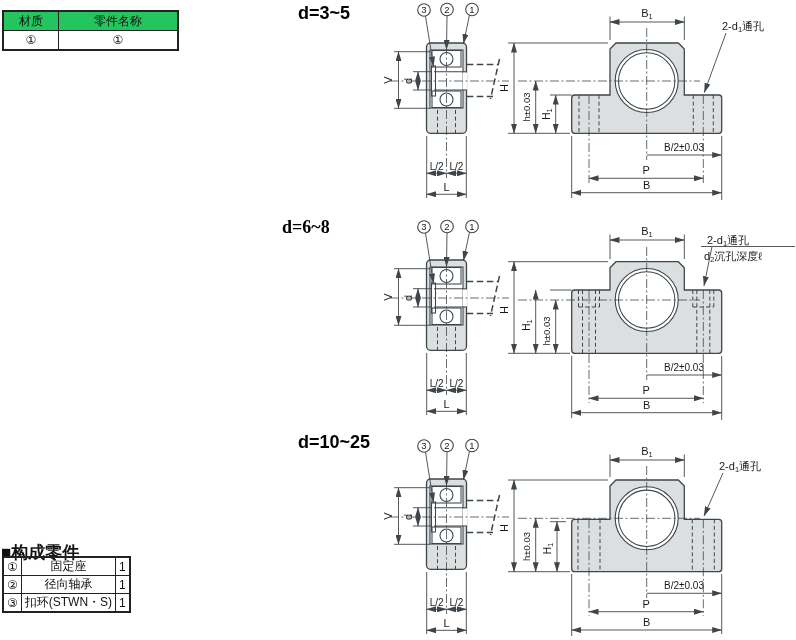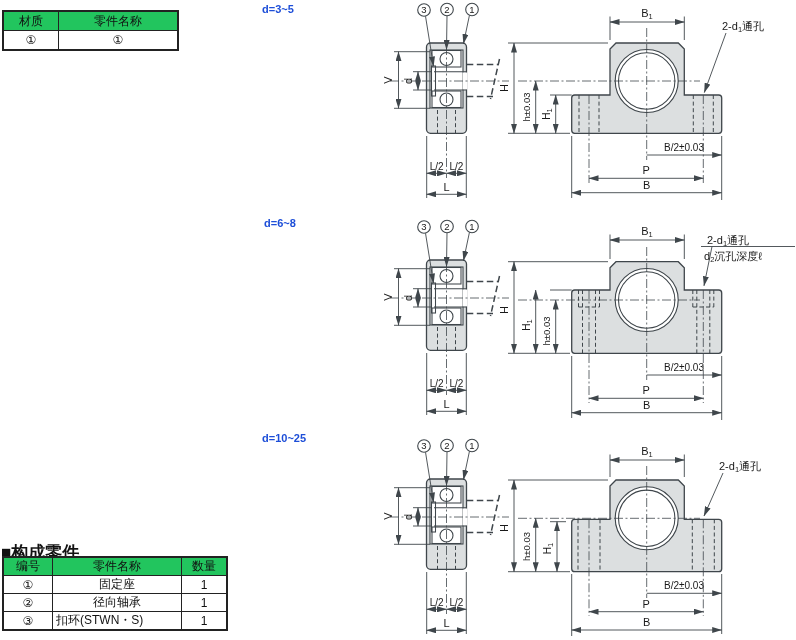--- a/index.html
+++ b/index.html
@@ -12,21 +12,21 @@
   .t10{font-size:10px;}
   .t95{font-size:9.5px;}
   .sub{font-size:7.5px;}
   .ln2{stroke:#3f464b;stroke-width:1.05;fill:none;}
   .fg{fill:#dcdfe0;stroke:#3f464b;stroke-width:1.3;}
   .fw{fill:#ffffff;stroke:#3f464b;stroke-width:1.1;}
   .dim{stroke:#3f464b;stroke-width:0.9;fill:none;}
   .hid{stroke:#3f464b;stroke-width:1;fill:none;stroke-dasharray:4 2.6;}
   .cl{stroke:#3f464b;stroke-width:0.8;fill:none;stroke-dasharray:9 2.5 2 2.5;}
   .ph{stroke:#3f464b;stroke-width:1.5;fill:none;stroke-dasharray:6.5 3.5;}
-  .sec-label{position:absolute;font-weight:bold;font-size:11px;color:#1d4ed8;}
+  .sec-label{position:absolute;font-weight:bold;font-size:18px;color:#000000;margin-left:36px;}
   .mtab{position:absolute;border-collapse:collapse;font-size:12px;color:#111;border:2px solid #222;}
   .mtab td{border:1px solid #222;text-align:center;padding:0 3px;height:18px;}
   .mtab tr.hd td{background:#22c55e;margin-left:8px;}
   .ptab td{height:14.5px;}
   .ptitle{position:absolute;font-weight:bold;font-size:17px;color:#111;}
 </style>
 </head>
 <body>
 
 <svg width="0" height="0" class="abs">
@@ -44,21 +44,21 @@
     <td style="width:112px">零件名称</td>
   </tr>
   <tr>
     <td>①</td>
     <td>①</td>
   </tr>
 </tbody>
   </table>
 
 <div class="sec-label" style="left:262px;top:3px;">d=3~5</div>
-<div class="sec-label" style="left:264px;top:217px;">d=6~8</div>
+<div class="sec-label" style="left:246px;top:217px;font-family:Liberation Serif, serif;">d=6~8</div>
 <div class="sec-label" style="left:262px;top:432px;">d=10~25</div>
 
 <svg class="abs" style="left:368px;top:0px;" width="145" height="210">
   <rect class="fg" x="58.5" y="43" width="40" height="90.3" rx="4"></rect>
   <rect class="fw" x="62" y="50" width="33" height="58"></rect>
   <rect x="94.6" y="72.4" width="4.6" height="17.2" fill="#fff" stroke="none"></rect>
   <line class="ln2" x1="66" y1="71.7" x2="98.8" y2="71.7"></line>
   <line class="ln2" x1="66" y1="90" x2="98.8" y2="90"></line>
   <rect class="ln2" x="64" y="50.5" width="29" height="16.5"></rect>
   <rect class="ln2" x="64" y="91" width="29" height="16.5"></rect>
@@ -304,25 +304,20 @@
   <line class="dim" x1="71.7" y1="144" x2="71.7" y2="206"></line>
   <line class="dim" x1="71.7" y1="200" x2="221.7" y2="200" marker-start="url(#ar)" marker-end="url(#ar)"></line>
   <text class="tc t11" x="146.7" y="195.8">B</text>
   <line class="dim" x1="223" y1="43" x2="204" y2="86" marker-end="url(#ar)"></line>
   <text class="t11" x="219" y="40"><tspan>2-d</tspan><tspan class="sub" dy="2">1</tspan><tspan dy="-2">通孔</tspan></text>
 </svg>
 
 <div class="ptitle" style="left:1px;top:541px;">■构成零件</div>
 <table class="mtab ptab" style="left:2px;top:556px;">
   <tbody>
-      <tr class="hd">
-    <td style="width:42px">编号</td>
-    <td style="width:122px">零件名称</td>
-    <td style="width:38px">数量</td>
-  </tr>
   <tr>
     <td>①</td>
     <td style="text-align:center">固定座</td>
     <td>1</td>
   </tr>
   <tr>
     <td>②</td>
     <td style="text-align:center">径向轴承</td>
     <td>1</td>
   </tr>

